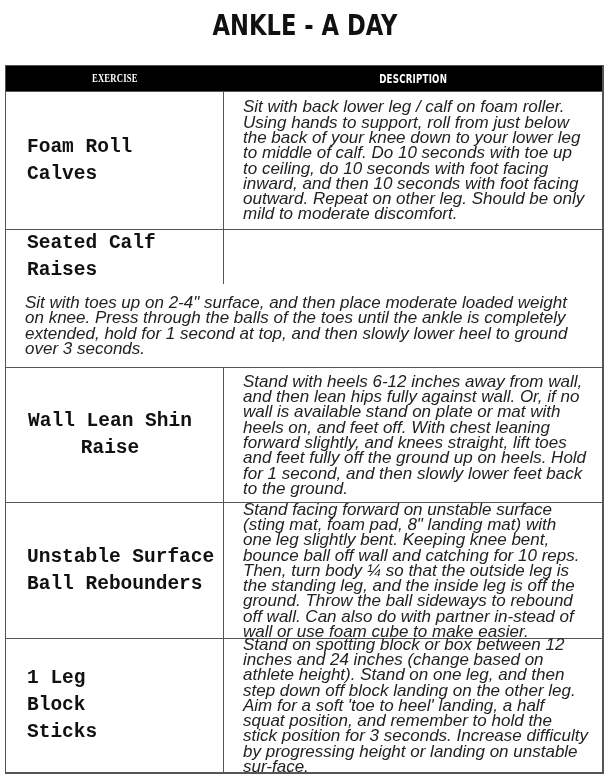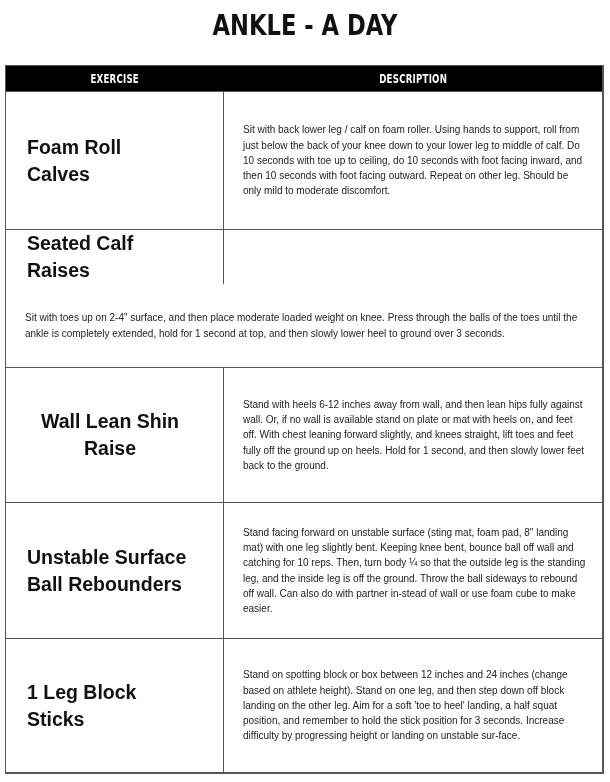--- a/index.html
+++ b/index.html
@@ -14,33 +14,33 @@
       position: absolute; left: 5px; top: 65px; width: 599px; height: 709px;
       border: 1.5px solid #555; box-sizing: border-box;
       border-right: 2px solid #555; border-bottom: 2px solid #555;
     }
     .thead {
       height: 25px; background: #000; color: #fff; display: flex;
       font-family: "DejaVu Sans", sans-serif; font-weight: bold; font-size: 12px;
     }
     .th { display: flex; align-items: center; justify-content: center; }
     .th span { display: inline-block; transform: scaleX(0.72); letter-spacing: 0.3px; }
-    .th.ex { width: 218px; }
+    .th.ex { width: 218px; font-family: Liberation Serif, serif; }
     .th.desc { flex: 1; }
     .row { display: flex; border-top: 1.5px solid #555; box-sizing: border-box; }
     .row:first-of-type { border-top: none; }
     .cell-ex {
       width: 218px; box-sizing: border-box; border-right: 1.5px solid #555;
       display: flex; align-items: center; padding-left: 21px;
-      font-family: Liberation Sans, sans-serif; font-weight: bold; font-size: 19.5px; line-height: 27px; color: #111;
+      font-family: Liberation Mono, monospace; font-weight: bold; font-size: 19.5px; line-height: 27px; color: #111;
     }
     .cell-desc {
       flex: 1; box-sizing: border-box; padding: 0 14px 0 19px;
       display: flex; align-items: center;
-      font-family: "Liberation Sans", sans-serif; font-size: 10px; line-height: 15.3px; color: #222;
+      font-family: "Liberation Sans", sans-serif; font-size: 17px; line-height: 15.3px; color: #222; font-style: italic;
     }
   </style>
 </head>
 <body>
 
 <div class="title">ANKLE - A DAY</div>
 
 <div class="table">
   <div class="thead">
     <div class="th ex">

